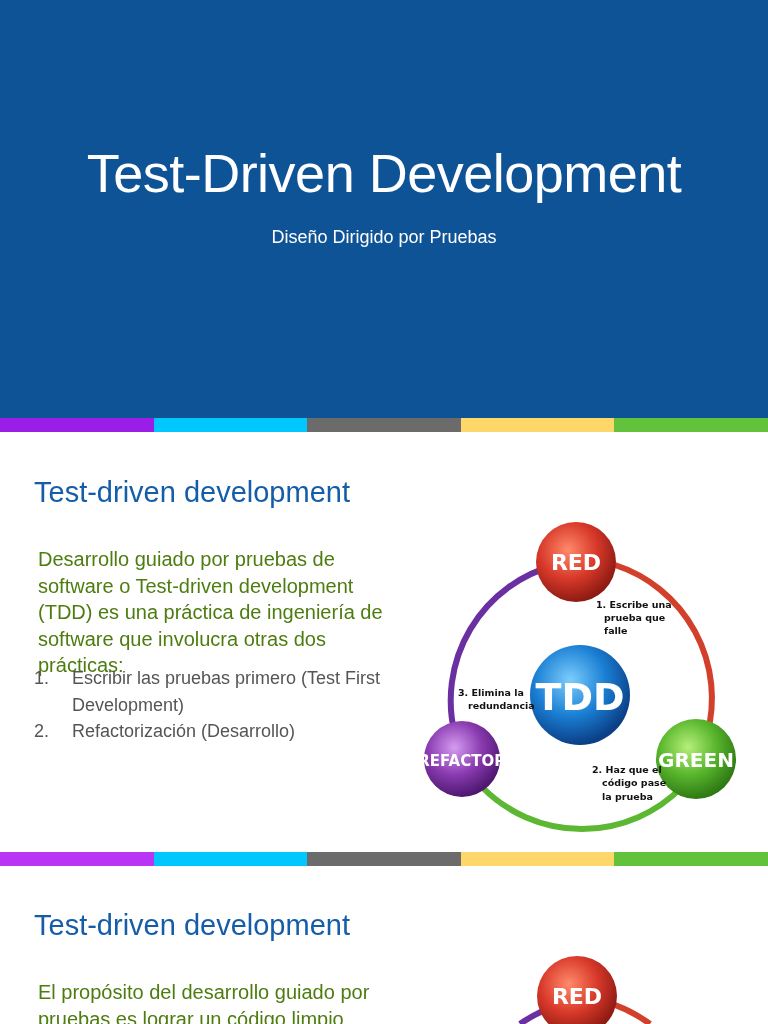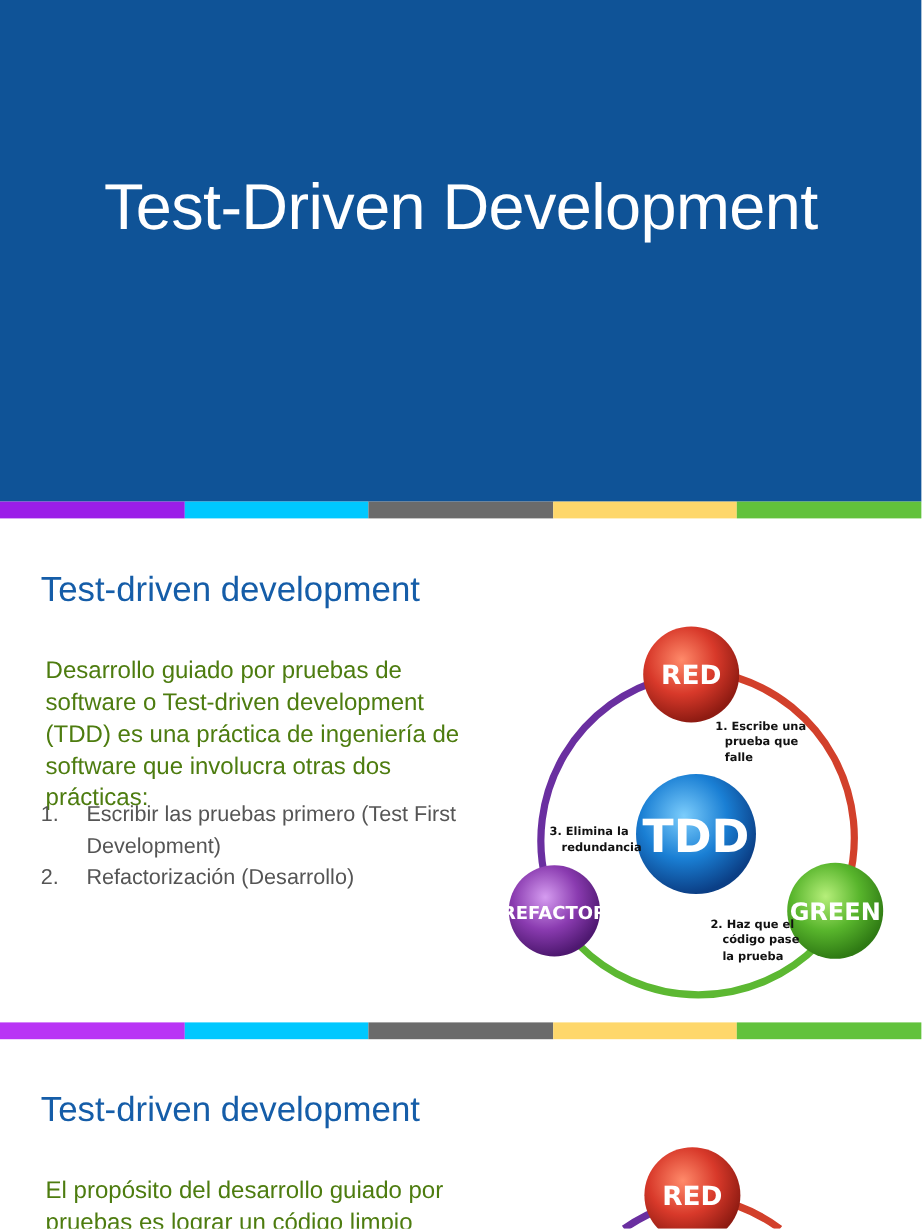--- a/index.html
+++ b/index.html
@@ -16,20 +16,21 @@
   .list .num { width:38px; flex:none; }
   .diagram { position:absolute; }
   .ball-label { font-family:"DejaVu Sans", sans-serif; font-weight:bold; fill:#ffffff; }
   .cap { font-family:"DejaVu Sans", sans-serif; font-weight:bold; fill:#111111; font-size:9.5px; }
 </style>
 </head>
 <body>
 
 <div class="hero">
   <h1 class="hero-title">Test-Driven Development</h1>
+  <div class="hero-sub">Diseño Dirigido por Pruebas</div>
 </div>
 
 <div class="stripe" style="top:418px;">
   <span style="background:#9b1de8"></span>
   <span style="background:#00c8ff"></span>
   <span style="background:#6b6b6b"></span>
   <span style="background:#fed76b"></span>
   <span style="background:#62c23c"></span>
 </div>
 

